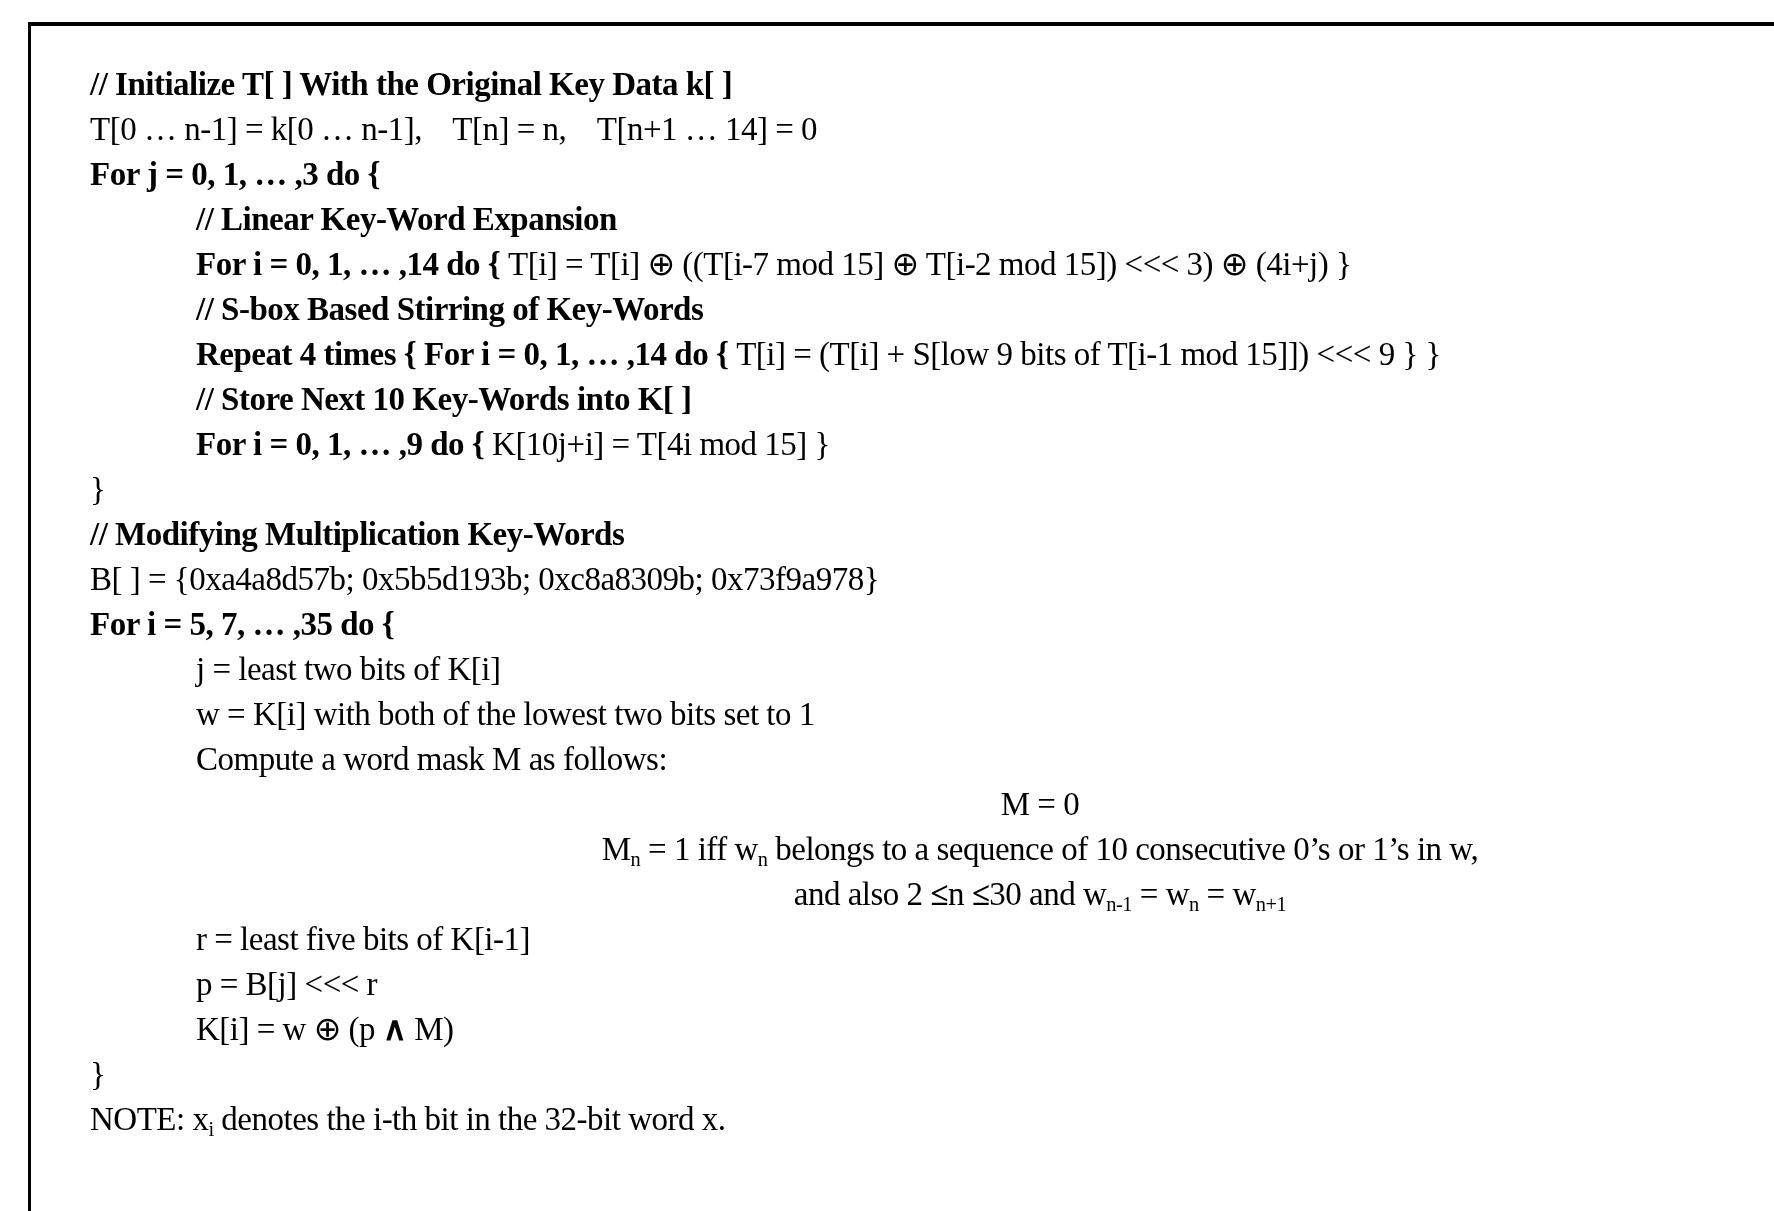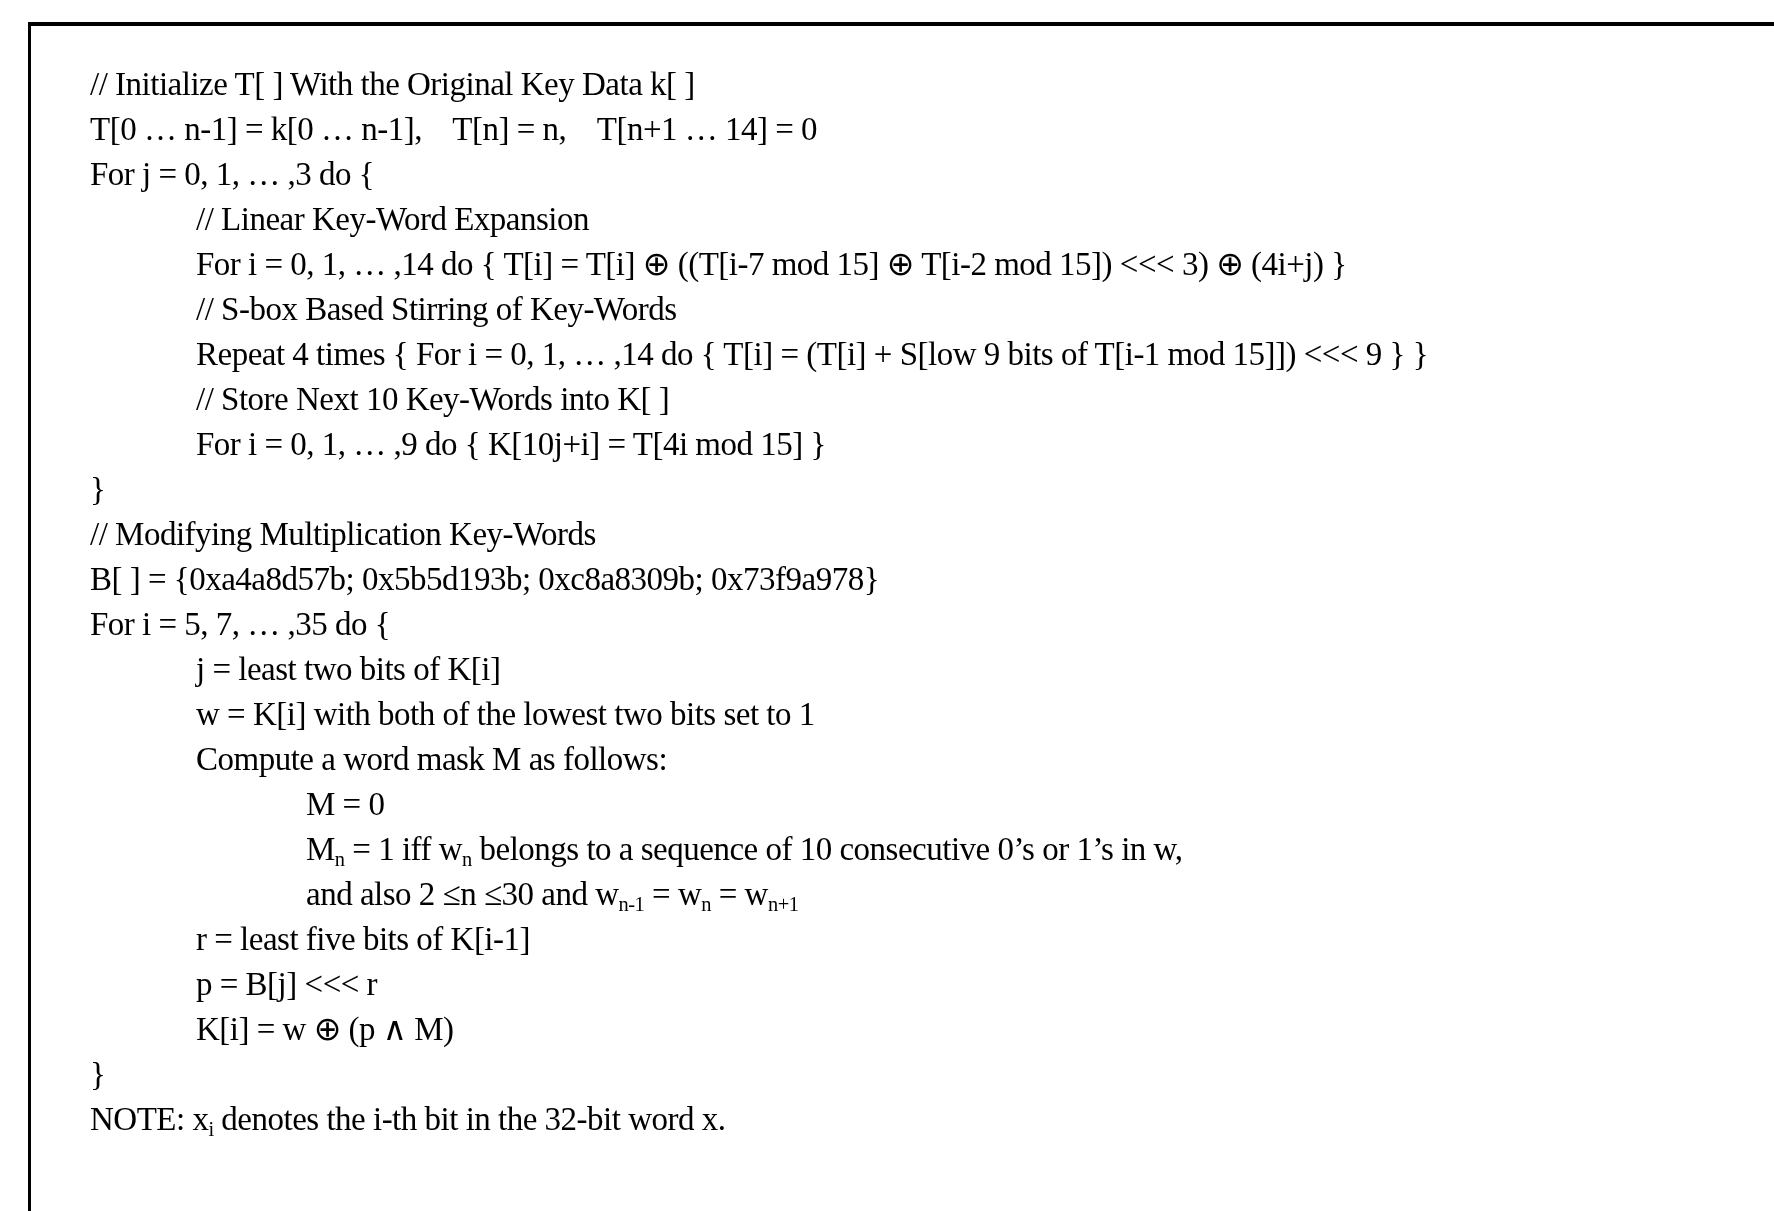--- a/index.html
+++ b/index.html
@@ -27,23 +27,23 @@
   }
   .code {
     padding: 36px 0 0 59px;
     font-size: 33px;
     line-height: 45px;
     letter-spacing: -0.5px;
     white-space: pre;
   }
   .line { min-height: 45px; }
   .line.ind1 { padding-left: 106px; }
-  .line.ind2 { padding-left: 216px; }
+  .line.ind2 { padding-left: 216px; text-align: center; }
   .line.gap  { }
-  .b { font-weight: normal; }
+  .b { font-weight: bold; }
   sub {
     font-size: 0.62em;
     line-height: 0;
     vertical-align: baseline;
     position: relative;
     top: 0.28em;
   }
 </style>
 </head>
 <body>

